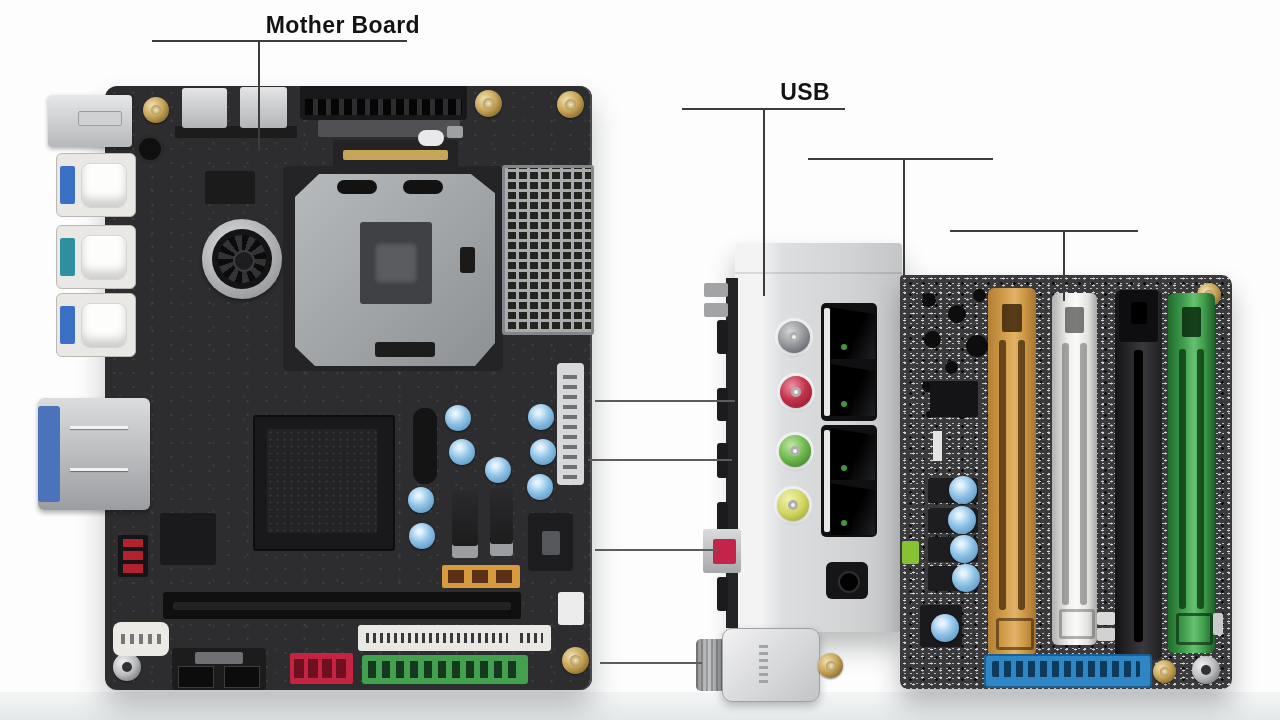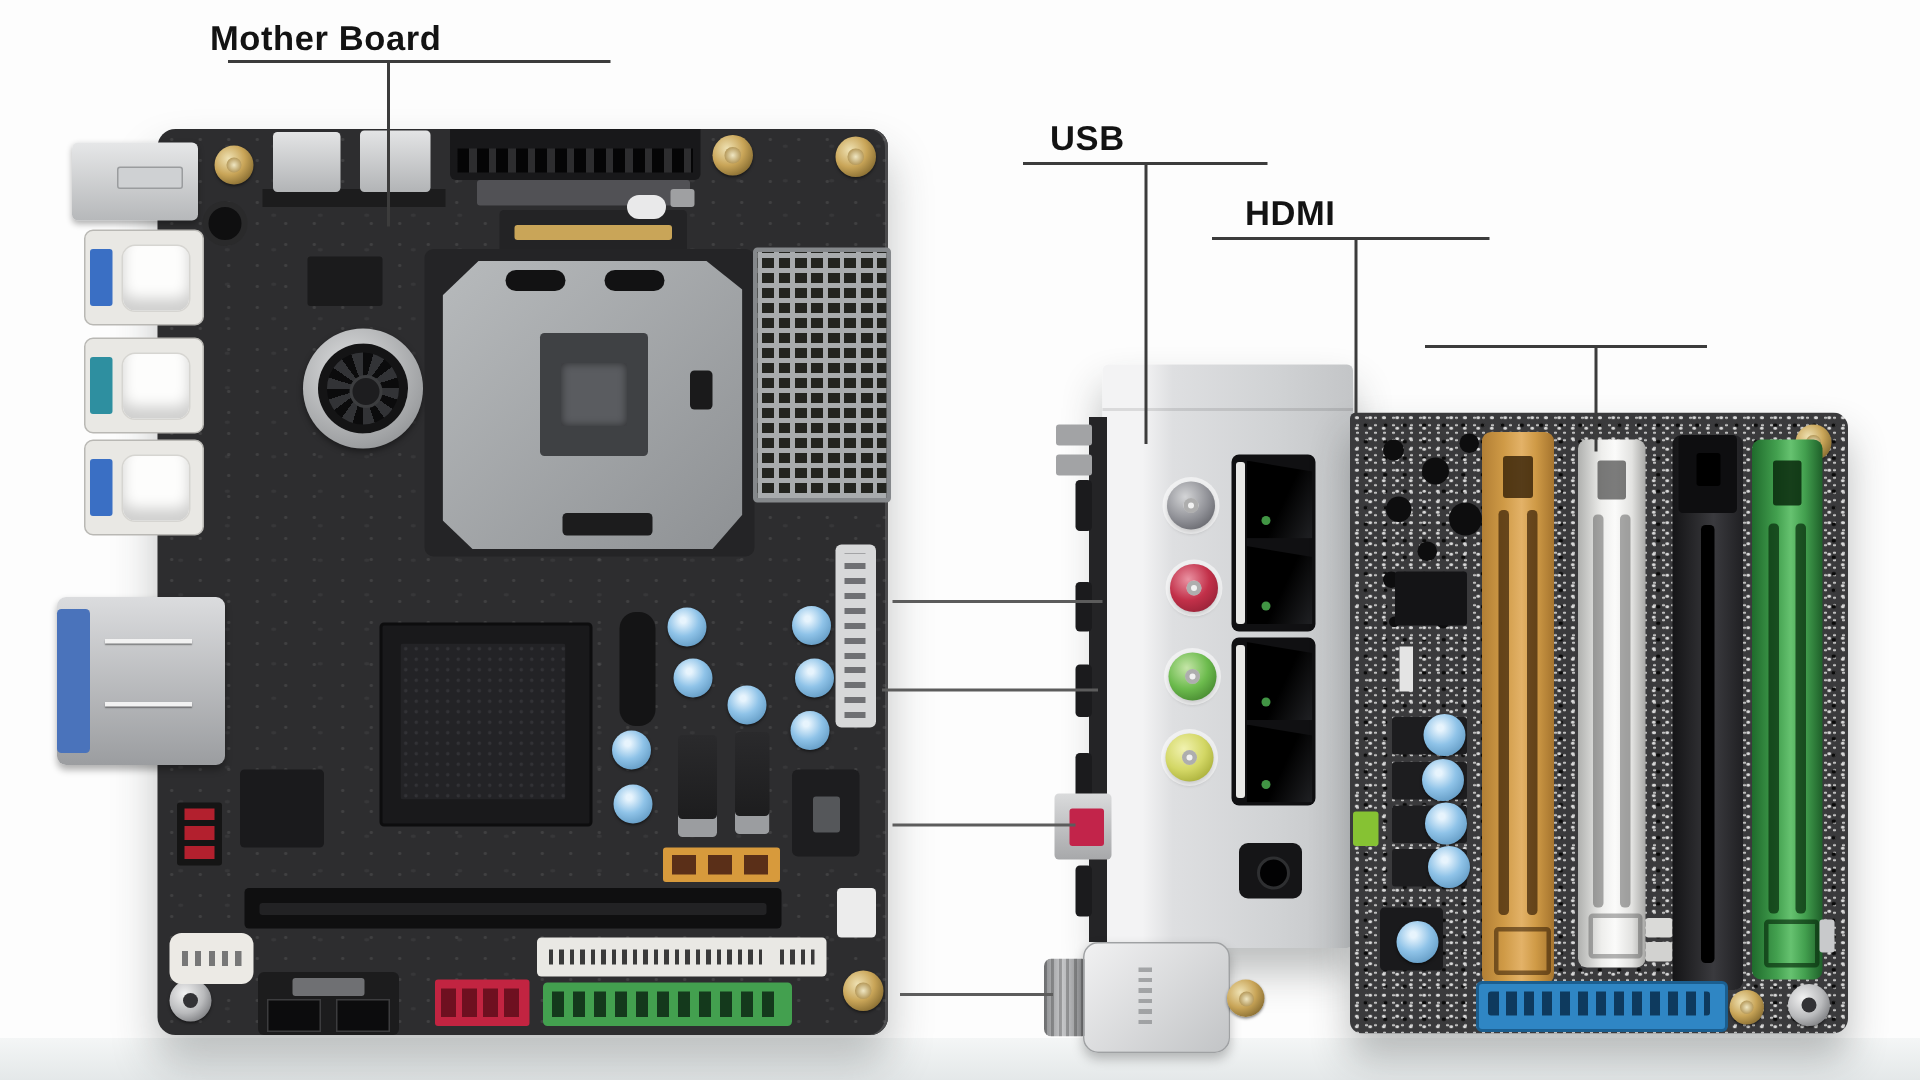--- a/index.html
+++ b/index.html
@@ -1,21 +1,21 @@
 <!DOCTYPE html>
 <html style="--text: #131313; --line: #3c3c3c; --pcb_dark: #2d2d2f; --pcb_speckle: #3a3a3c; --gold: #c9a558; --cap_blue: #8fc3e8; --usb_blue: #3a6fc4; --usb_teal: #2e8fa0; --vga_blue: #4a73bb; --orange_conn: #d79a3c; --red_conn: #c22441; --red_jumper: #b3202e; --red_button: #c2244a; --slot_orange: #cf9a46; --slot_green: #43a04f; --conn_blue: #2f86c4; --green_accent: #86c233; --jack_red: #c23049; --jack_green: #6cbb4d; --jack_yellow: #d3d765;"><head>
 <meta charset="utf-8">
 <style>
   html,body{margin:0;padding:0;background:#fff;}
   #canvas{position:relative;width:1280px;height:720px;overflow:hidden;background:#fdfdfd;
     font-family:"Liberation Sans", sans-serif;}
   .abs{position:absolute;}
   
   .dlabel{position:absolute;font-weight:bold;font-size:23px;letter-spacing:.4px;color:var(--text,#131313);
-    text-align:left;white-space:nowrap;}
+    text-align:right;white-space:nowrap;}
   .uline{position:absolute;height:2px;background:var(--line,#3c3c3c);}
   .vline{position:absolute;width:2px;background:var(--line,#3c3c3c);}
   .hline{position:absolute;height:2px;background:#5c5c5c;}
   
   .board{position:absolute;left:105px;top:86px;width:487px;height:604px;background:var(--pcb_dark,#2d2d2f);
     border-radius:12px;box-shadow:0 18px 30px rgba(40,45,48,.28), inset -2px 0 0 #4a4a4c;}
   .board::before{content:"";position:absolute;inset:0;border-radius:12px;
     background-image:radial-gradient(rgba(255,255,255,.17) 1px, transparent 1.4px),
                      radial-gradient(rgba(255,255,255,.09) 1.4px, transparent 1.9px);
     background-size:19px 14px, 31px 23px;opacity:.55;pointer-events:none;}
@@ -323,21 +323,20 @@
   </div>
 
   <div class="dlabel" style="left:140px;top:12px;width:280px;">Mother Board</div>
   <div class="uline" style="left:152px;top:40px;width:255px;"></div>
   <div class="vline" style="left:258px;top:41px;height:110px;"></div>
 
   <div class="dlabel" style="left:700px;top:79px;width:130px;">USB</div>
   <div class="uline" style="left:682px;top:108px;width:163px;"></div>
   <div class="vline" style="left:763px;top:109px;height:187px;"></div>
 
-  <div class="dlabel" style="left:830px;top:129px;width:140px;">HDMI</div>
   <div class="uline" style="left:808px;top:158px;width:185px;"></div>
   <div class="vline" style="left:903px;top:159px;height:117px;"></div>
 
   <div class="uline" style="left:950px;top:230px;width:188px;"></div>
   <div class="vline" style="left:1063px;top:231px;height:70px;"></div>
 
   <div class="hline" style="left:595px;top:400px;width:140px;"></div>
   <div class="hline" style="left:588px;top:459px;width:144px;"></div>
   <div class="hline" style="left:595px;top:549px;width:122px;"></div>
   <div class="hline" style="left:600px;top:662px;width:102px;"></div>

